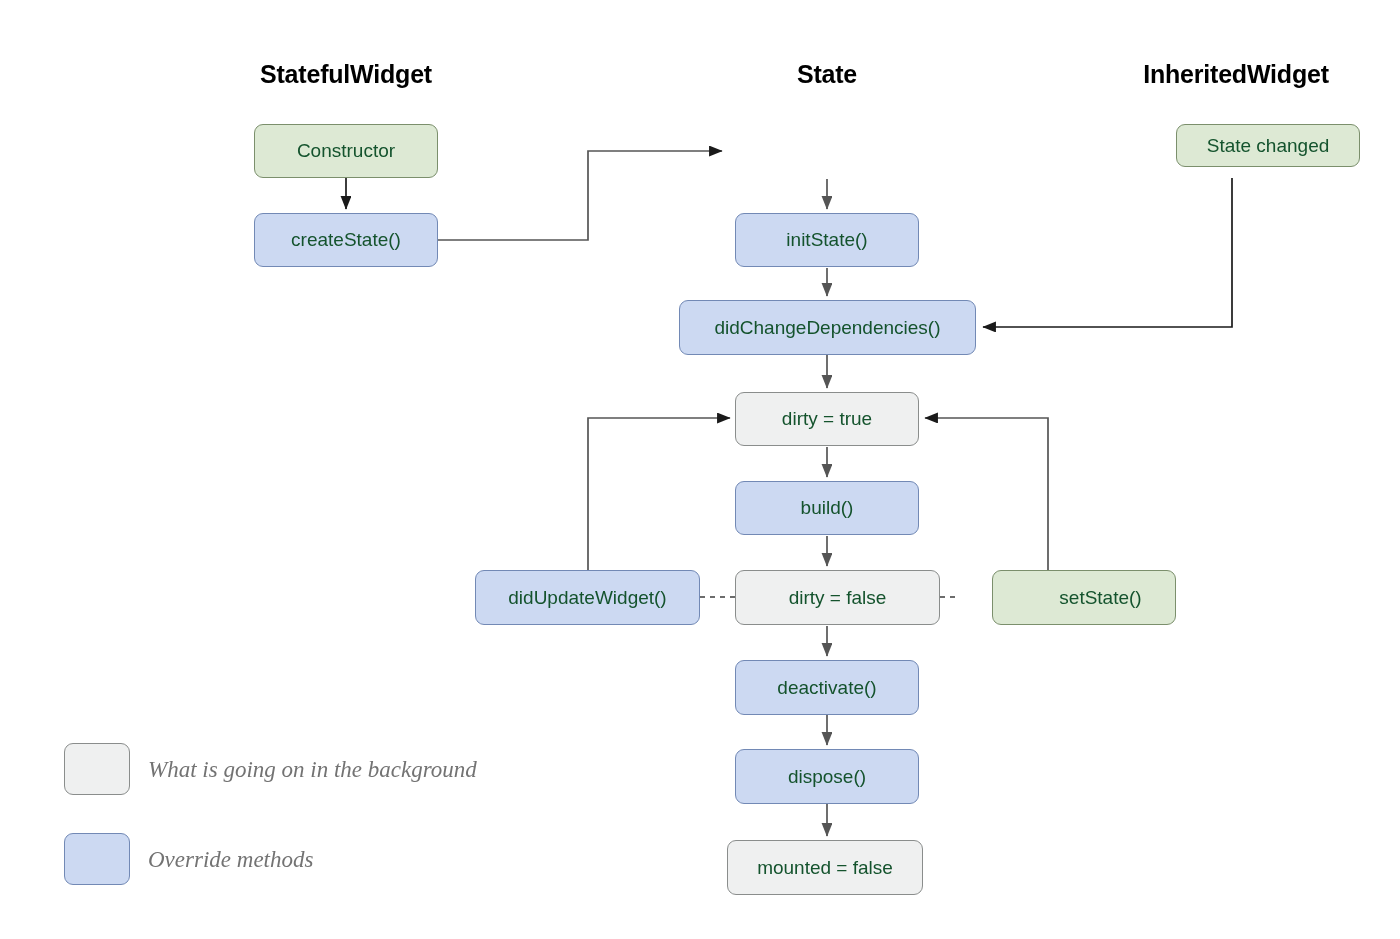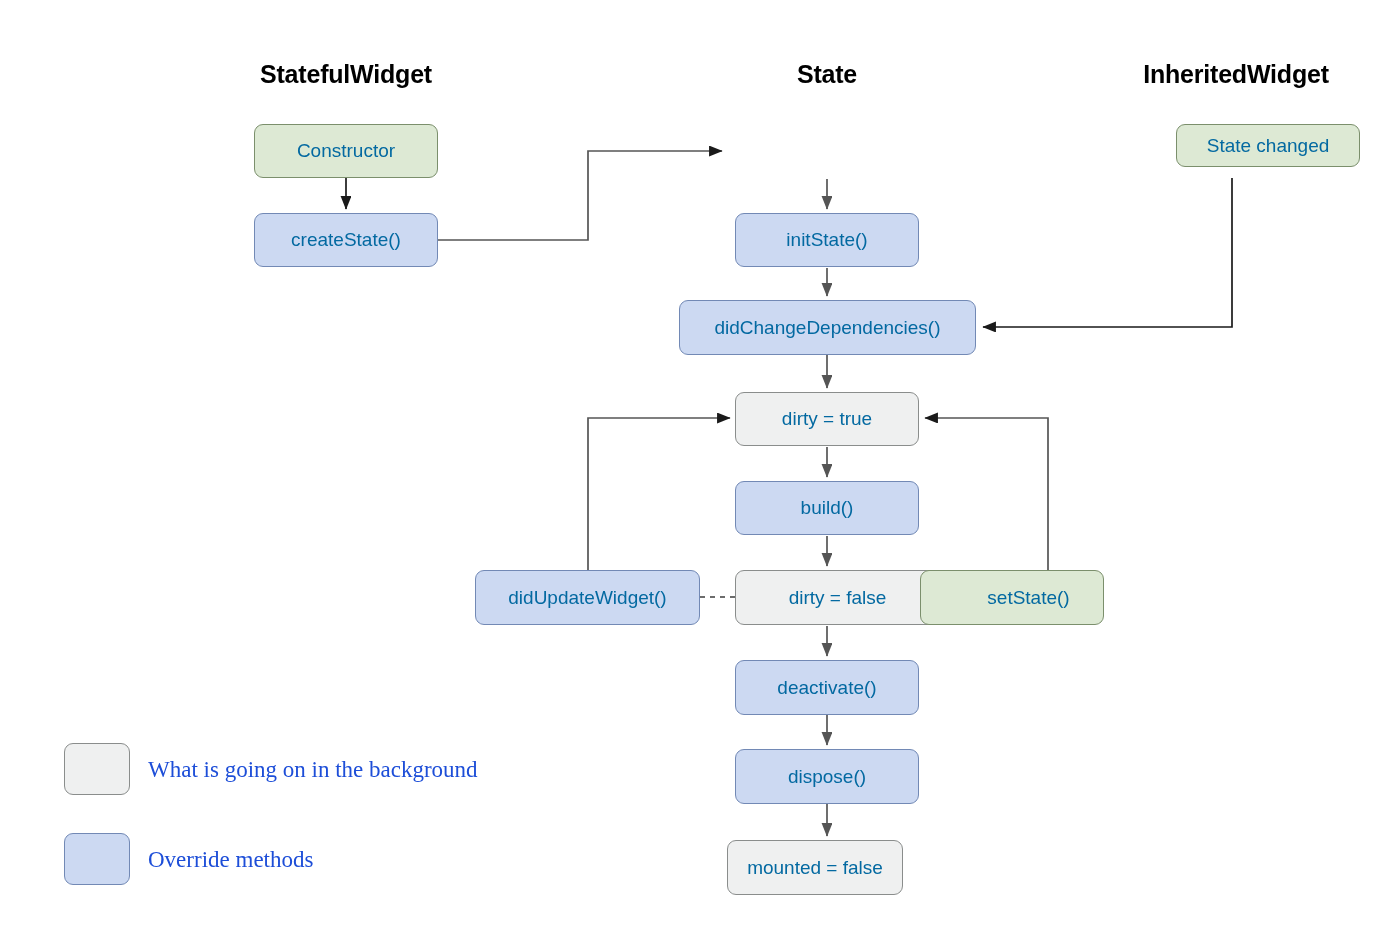--- a/index.html
+++ b/index.html
@@ -41,21 +41,21 @@
   .node {
     position: absolute;
     box-sizing: border-box;
     border-radius: 9px;
     border: 1px solid #888888;
     display: flex;
     align-items: center;
     justify-content: center;
     font-family: "Liberation Sans", sans-serif;
     font-size: 19px;
-    color: #0369a1;
+    color: #14532d;
     white-space: nowrap;
     z-index: 2;
   }
   .node.gray  { background: #eff0f0; border-color: #8a8d8c; }
   .node.blue  { background: #ccd9f2; border-color: #7289b5; }
   .node.green { background: #dde9d4; border-color: #7b8f6c; }
 
   .legend-swatch {
     position: absolute;
     box-sizing: border-box;
@@ -64,22 +64,23 @@
     border-radius: 9px;
     border: 1px solid #8a8d8c;
     z-index: 2;
   }
   .legend-swatch.gray  { background: #eff0f0; border-color: #8a8d8c; }
   .legend-swatch.blue  { background: #ccd9f2; border-color: #7289b5; }
 
   .legend-label {
     position: absolute;
     font-family: "Liberation Serif", serif;
+    font-style: italic;
     font-size: 23px;
-    color: #1d4ed8;
+    color: #737373;
     white-space: nowrap;
     line-height: 1;
   }
 </style>
 </head>
 <body>
 
 <div id="canvas">
 
   <svg id="wires" viewBox="0 0 1400 939" width="1400" height="939">
@@ -140,27 +141,27 @@
   <div class="node blue" style="left:679px; top:300px; width:297px; height:55px;">didChangeDependencies()</div>
 
   <div class="node gray" style="left:735px; top:392px; width:184px; height:54px;">dirty = true</div>
 
   <div class="node blue" style="left:735px; top:481px; width:184px; height:54px;">build()</div>
 
   <div class="node gray" style="left:735px; top:570px; width:205px; height:55px;">dirty = false</div>
 
   <div class="node blue" style="left:475px; top:570px; width:225px; height:55px;">didUpdateWidget()</div>
 
-  <div class="node green" style="left:920px; top:570px; width:184px; height:55px;padding-left:33px;">setState()</div>
+  <div class="node green" style="left:992px; top:570px; width:184px; height:55px;padding-left:33px;">setState()</div>
 
   <div class="node blue" style="left:735px; top:660px; width:184px; height:55px;">deactivate()</div>
 
   <div class="node blue" style="left:735px; top:749px; width:184px; height:55px;">dispose()</div>
 
-  <div class="node gray" style="left:727px; top:840px; width:176px; height:55px;">mounted = false</div>
+  <div class="node gray" style="left:727px; top:840px; width:196px; height:55px;">mounted = false</div>
 
   <div class="node green" style="left:1176px; top:124px; width:184px; height:43px;">State changed</div>
 
   <div class="legend-swatch gray" style="left:64px; top:743px;"></div>
   <div class="legend-label" style="left:148px; top:758px;">What is going on in the background</div>
 
   <div class="legend-swatch blue" style="left:64px; top:833px;"></div>
   <div class="legend-label" style="left:148px; top:848px;">Override methods</div>
 
 </div>

